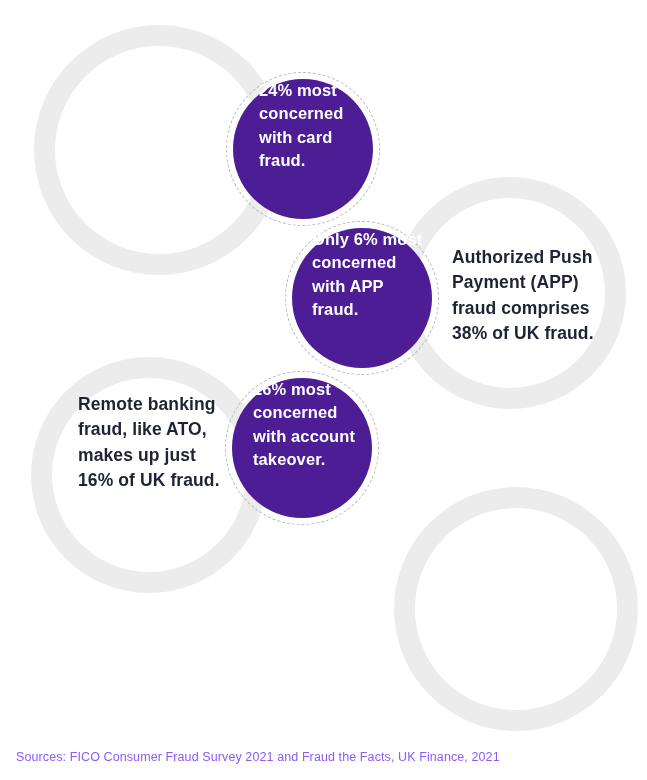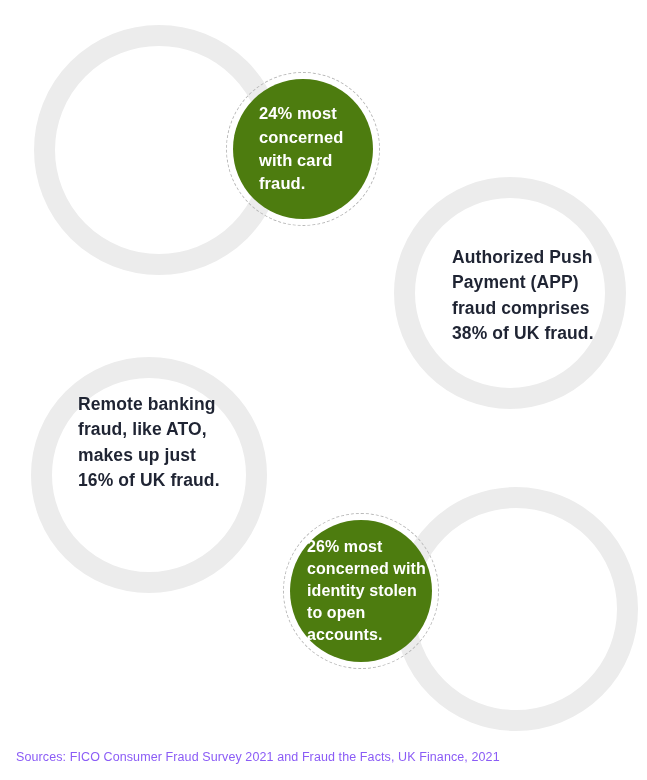--- a/index.html
+++ b/index.html
@@ -53,24 +53,24 @@
   .ring-text sup {
     font-size: 0.66em;
     vertical-align: super;
     line-height: 0;
   }
 
   
   .bubble {
     position: absolute;
     border-radius: 50%;
-    background: #4d7c0f;
+    background: #4c1d95;
     z-index: 6;
     display: flex;
-    align-items: center;
+    align-items: flex-start;
     box-sizing: border-box;
   }
   .bubble::after {
     content: "";
     position: absolute;
     left: -7px;
     top: -7px;
     right: -7px;
     bottom: -7px;
     border-radius: 50%;
@@ -125,21 +125,24 @@
 
   <div class="ring-text ring-text-2">Authorized Push Payment (APP) fraud comprises 38% of UK fraud.</div>
 
   <div class="ring-text ring-text-3">Remote banking fraud, like ATO, makes up just 16% of UK fraud.</div>
 
 
   <div class="bubble bubble-1">
     <div class="bubble-label">24% most concerned with card fraud.</div>
   </div>
 
+  <div class="bubble bubble-2">
+    <div class="bubble-label">Only 6% most concerned with APP fraud.</div>
+  </div>
 
+  <div class="bubble bubble-3">
+    <div class="bubble-label">26% most concerned with account takeover.</div>
+  </div>
 
-  <div class="bubble bubble-4">
-    <div class="bubble-label">26% most concerned with identity stolen to open accounts.</div>
-  </div>
 
   <div class="footer">Sources: FICO Consumer Fraud Survey 2021 and Fraud the Facts, UK Finance, 2021</div>
 
 </div>
 
 </body></html>

